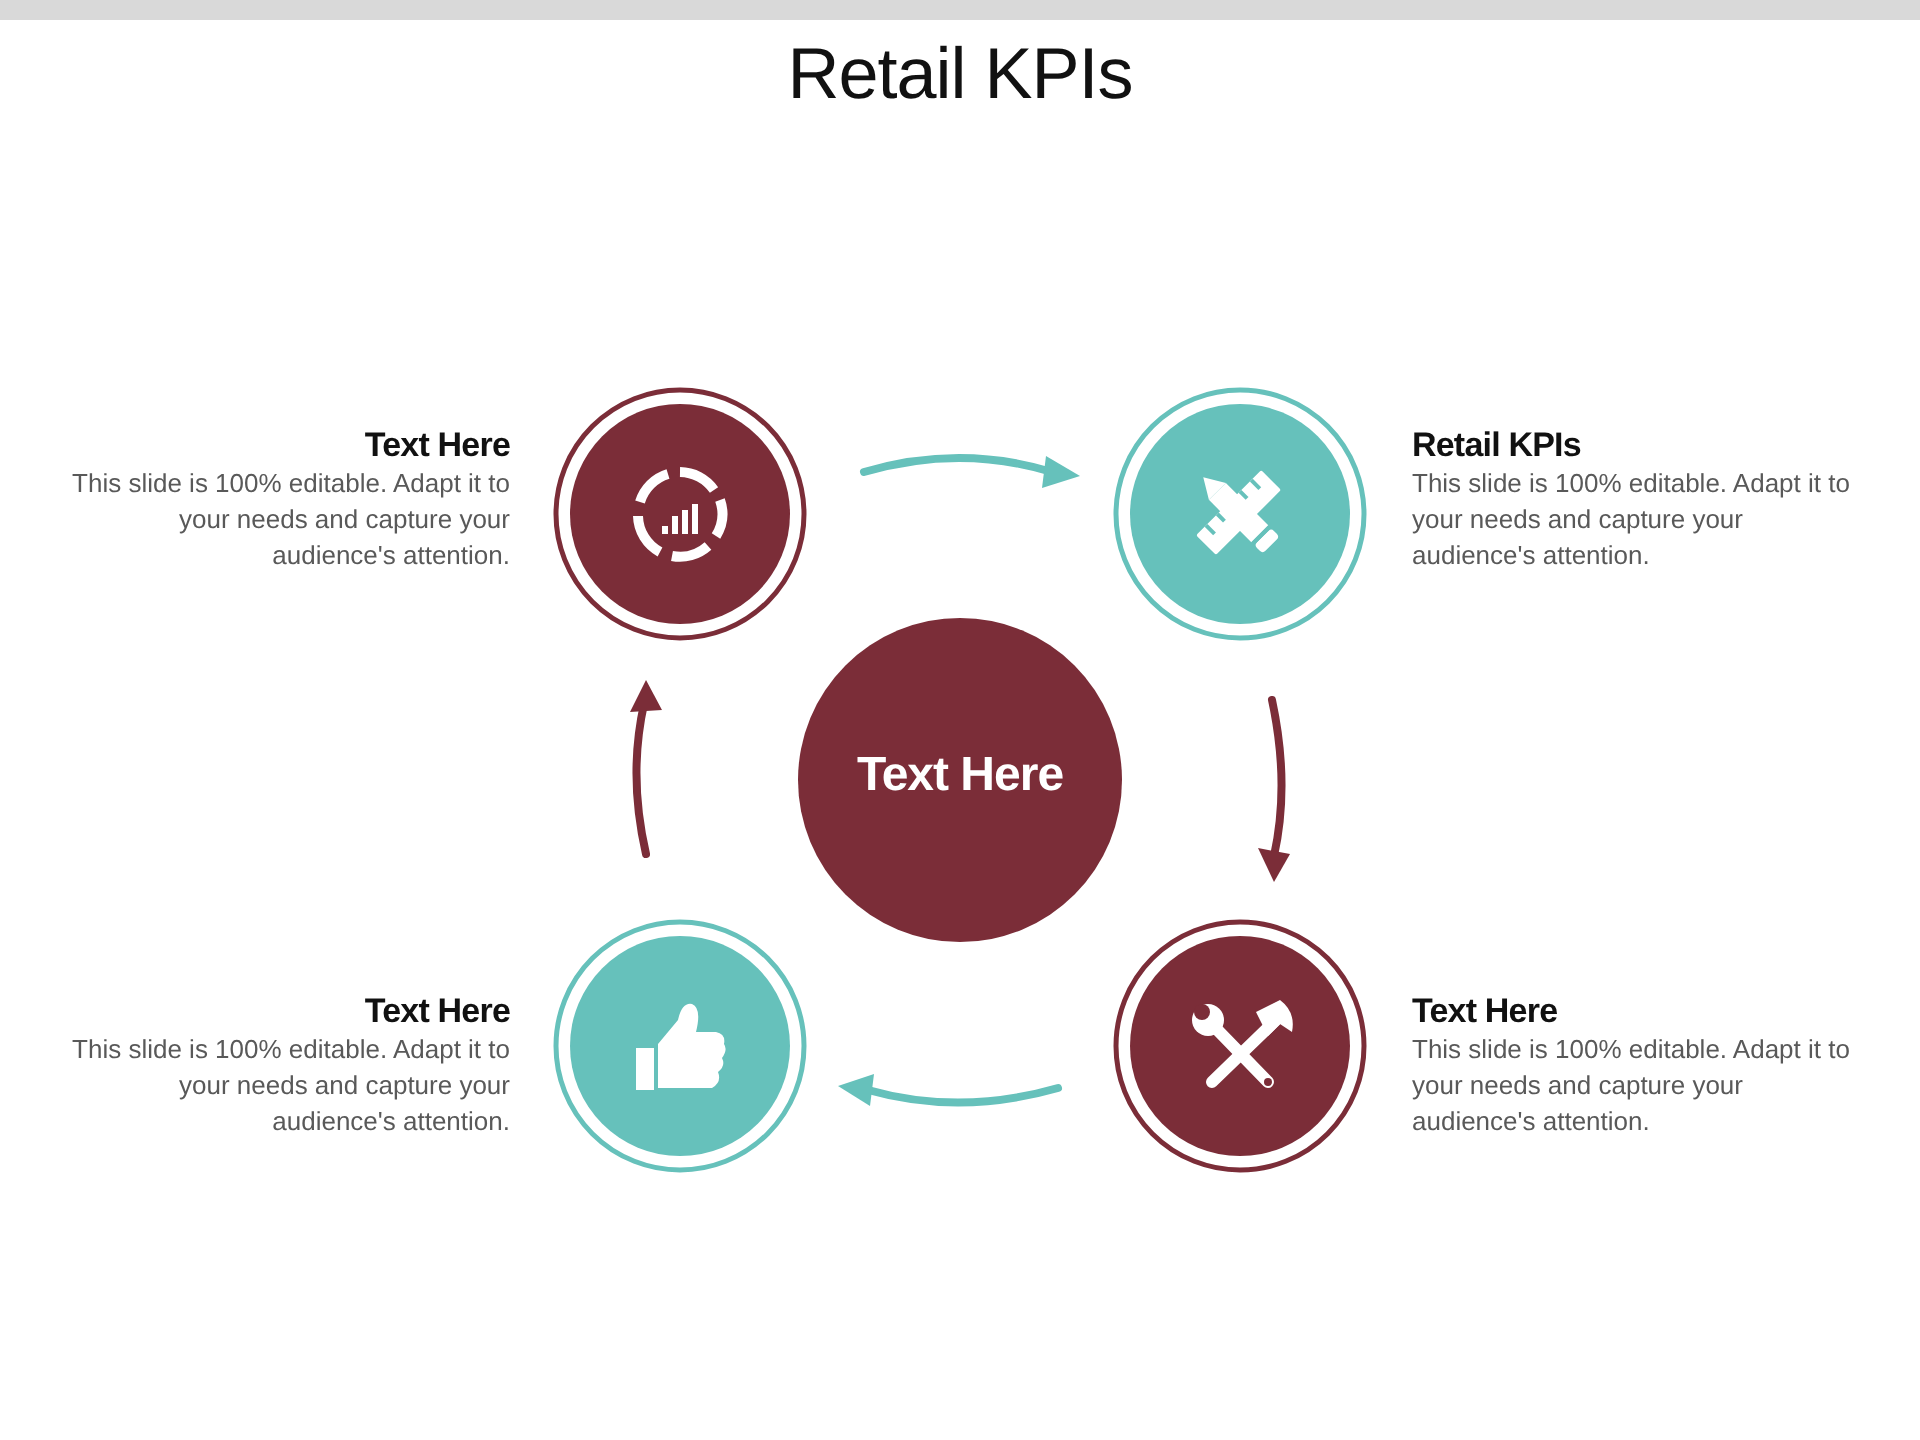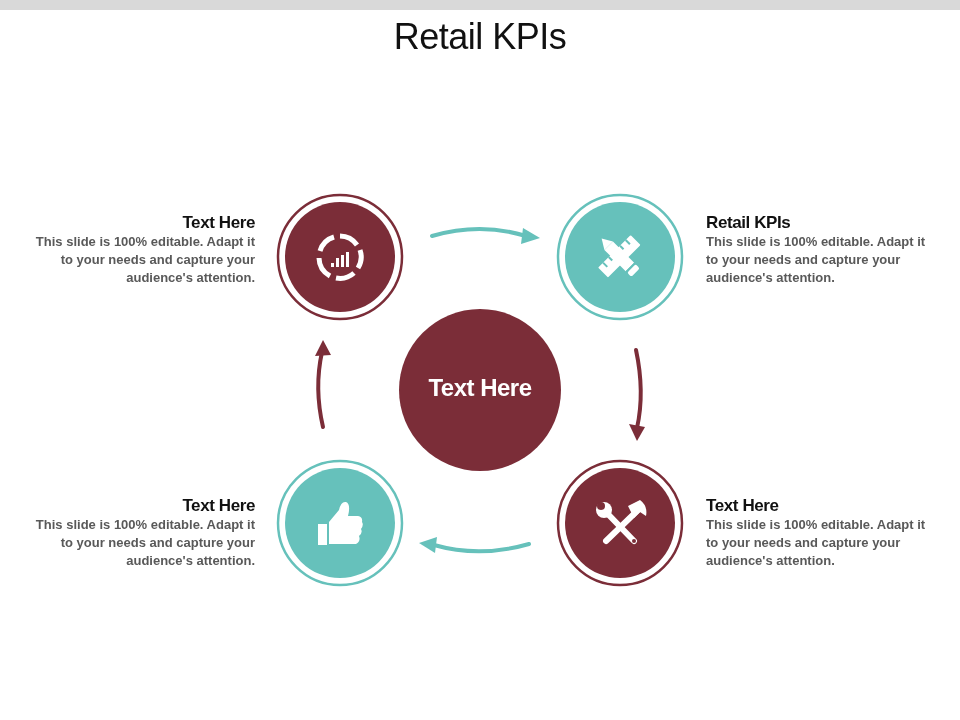--- a/index.html
+++ b/index.html
@@ -18,21 +18,21 @@
     position: absolute; left: 399px; top: 374px; width: 162px; text-align: center;
     color: #fff; font-weight: bold; font-size: 24px; letter-spacing: -0.5px;
   }
   .text-block { position: absolute; width: 225px; }
   .text-block.left { text-align: right; }
   .text-block.right { text-align: left; }
   .text-block .heading {
     font-weight: bold; font-size: 17px; color: #111; line-height: 20px; letter-spacing: -0.4px;
   }
   .text-block .body {
-    font-size: 13px; color: #595959; line-height: 18px; font-weight: bold;
+    font-size: 13px; color: #595959; line-height: 18px;
   }
 </style>
 </head>
 <body>
 
 <div class="top-bar"></div>
 <div class="title">Retail KPIs</div>
 
 <svg class="diagram" width="960" height="720" viewBox="0 0 960 720">
   <defs>

